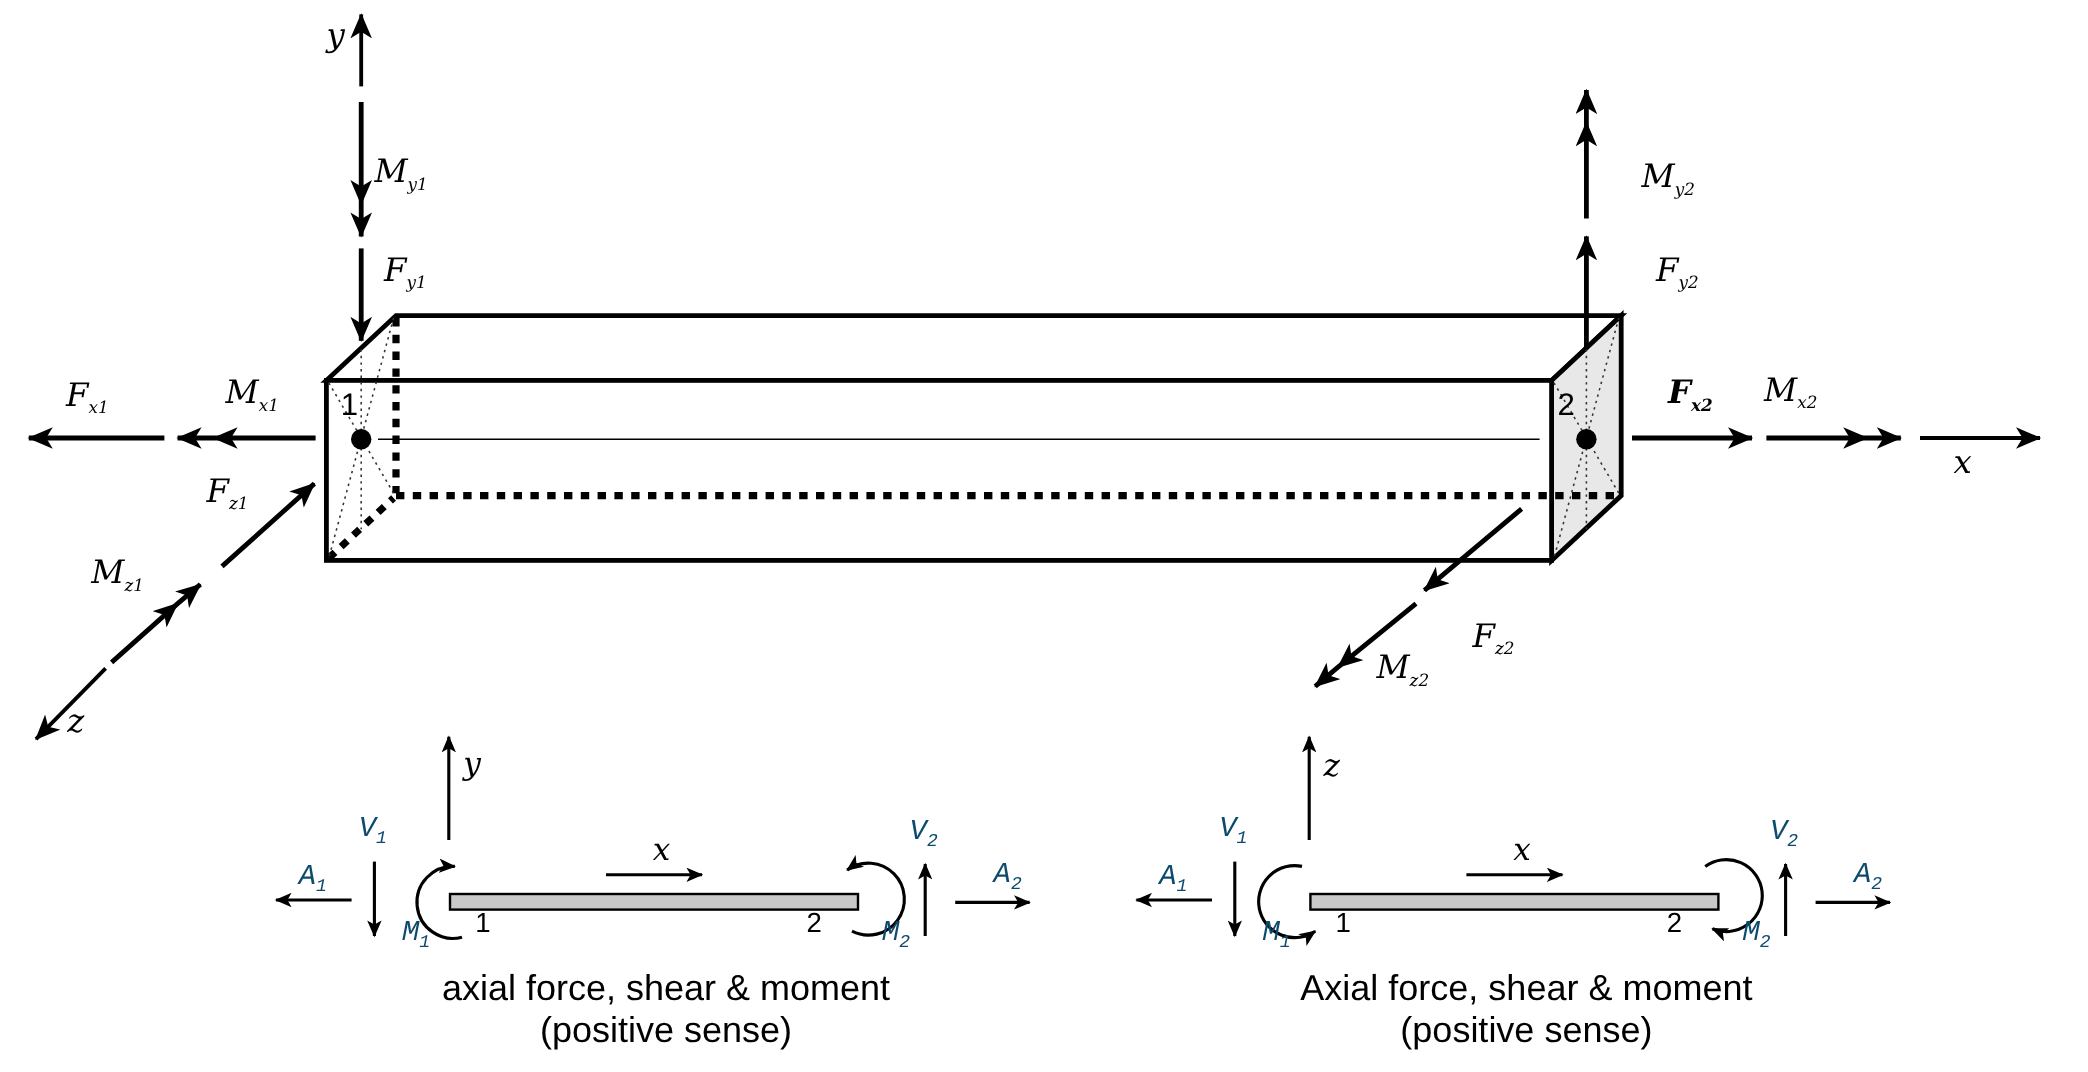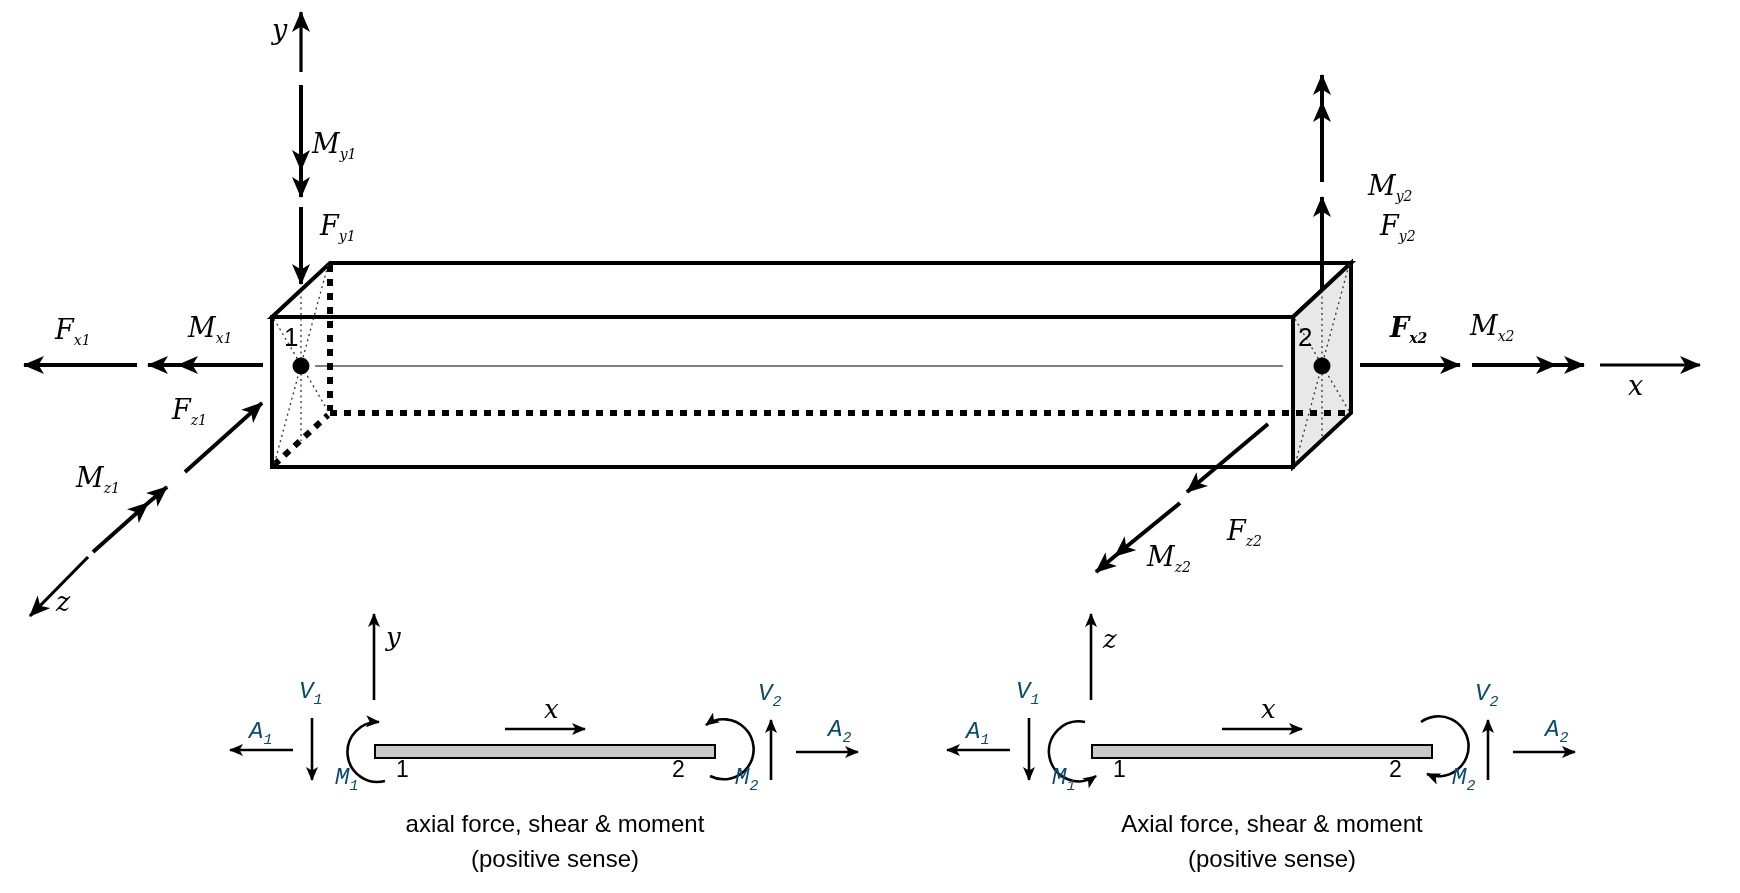--- a/index.html
+++ b/index.html
@@ -11,21 +11,21 @@
   .mlabel sub{font-size:14px;font-style:italic;line-height:1;}
   .slabel{position:absolute;font-family:Liberation Mono, monospace;font-style:italic;
           font-size:24px;color:#0c4a6e;white-space:nowrap;line-height:1;}
   .slabel sub{font-size:15px;font-style:italic;line-height:1;}
   .axis{position:absolute;font-family:"DejaVu Serif", serif;font-style:italic;
         font-size:27px;color:#000;line-height:1;}
   .nodenum{position:absolute;font-family:"Liberation Sans", sans-serif;font-style:normal;
            font-size:26px;color:#000;line-height:1;}
   .nodenum.small{font-size:23px;}
   .caption{position:absolute;width:420px;text-align:center;
-           font-family:"Liberation Sans", sans-serif;font-size:24px;color:#000;line-height:35px;}
+           font-family:"Liberation Sans", sans-serif;font-size:30px;color:#000;line-height:35px;}
   .caption span{display:block;}
 </style>
 </head>
 <body>
 
 <div id="stage">
 
   <svg id="geom" width="1740" height="893" viewBox="0 0 1740 893">
     <defs>
       <marker id="ahL" markerUnits="userSpaceOnUse" markerWidth="24" markerHeight="18" refX="20" refY="9" orient="auto">
@@ -118,21 +118,21 @@
   <span class="mlabel" style="left:55px;top:316px;"><span>F</span><sub>x1</sub></span>
   <span class="mlabel" style="left:188px;top:314px;"><span>M</span><sub>x1</sub></span>
   <span class="nodenum" style="left:284px;top:324px;">1</span>
   <span class="mlabel" style="left:172px;top:396px;"><span>F</span><sub>z1</sub></span>
   <span class="mlabel" style="left:76px;top:464px;"><span>M</span><sub>z1</sub></span>
   <span class="axis" style="left:56px;top:588px;">z</span>
   <span class="nodenum" style="left:1298px;top:324px;">2</span>
   <span class="mlabel" style="left:1390px;top:314px;font-weight:bold;"><span>F</span><sub>x2</sub></span>
   <span class="mlabel" style="left:1470px;top:312px;"><span>M</span><sub>x2</sub></span>
   <span class="axis" style="left:1628px;top:372px;">x</span>
-  <span class="mlabel" style="left:1368px;top:134px;margin-top:38px;"><span>M</span><sub>y2</sub></span>
+  <span class="mlabel" style="left:1368px;top:134px;"><span>M</span><sub>y2</sub></span>
   <span class="mlabel" style="left:1380px;top:212px;"><span>F</span><sub>y2</sub></span>
   <span class="mlabel" style="left:1227px;top:474px;margin-top:43px;"><span>F</span><sub>z2</sub></span>
   <span class="mlabel" style="left:1147px;top:543px;"><span>M</span><sub>z2</sub></span>
 
   <span class="axis" style="left:386px;top:624px;font-size:26px;">y</span>
   <span class="axis" style="left:544px;top:696px;font-size:26px;">x</span>
   <span class="slabel" style="left:299px;top:680px;"><span>V</span><sub>1</sub></span>
   <span class="slabel" style="left:249px;top:720px;"><span>A</span><sub>1</sub></span>
   <span class="slabel" style="left:335px;top:766px;"><span>M</span><sub>1</sub></span>
   <span class="nodenum small" style="left:396px;top:758px;">1</span>

